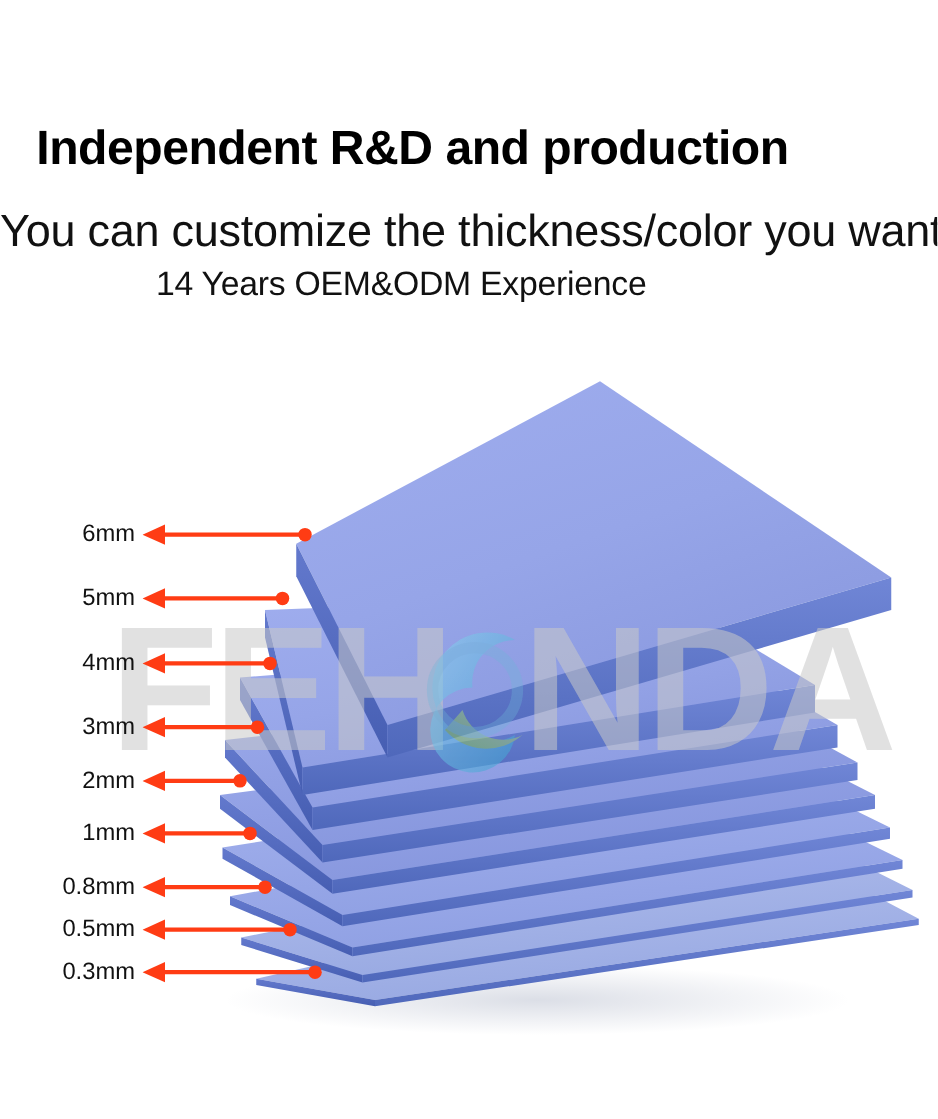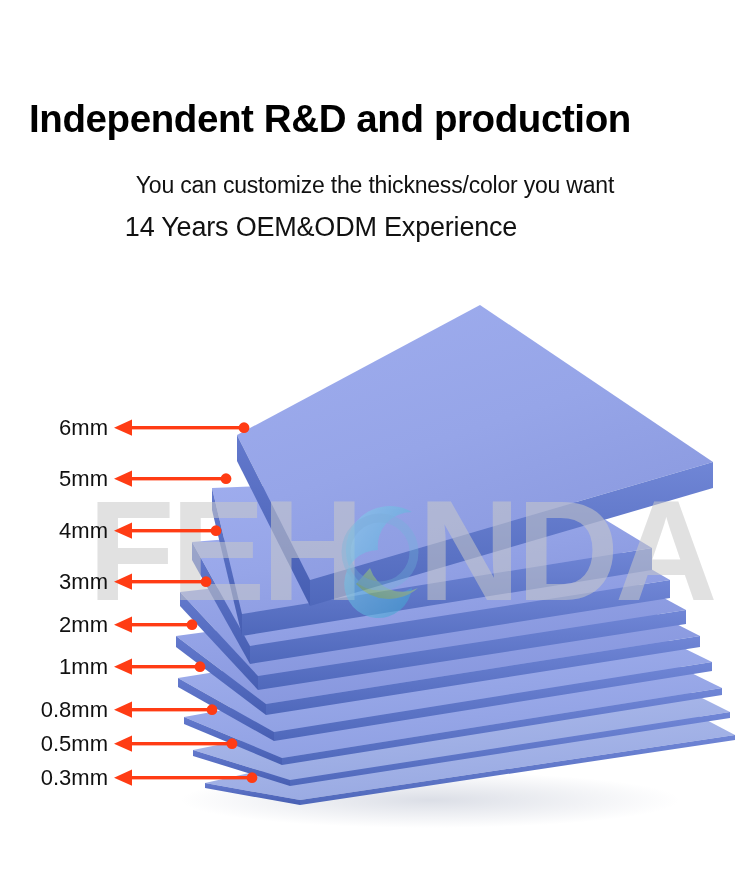--- a/index.html
+++ b/index.html
@@ -37,21 +37,21 @@
     letter-spacing: -0.4px;
     color: #000000;
     line-height: 44px;
     white-space: nowrap;
   }
   #sub1 {
     position: absolute;
     left: 0;
     top: 168px;
     width: 750px;
-    font-size: 23px;
+    font-size: 36px;
     font-weight: 400;
     color: #111111;
     line-height: 34px;
     letter-spacing: -0.2px;
     white-space: nowrap;
   }
   #sub2 {
     position: absolute;
     left: 0;
     top: 210px;
@@ -97,21 +97,21 @@
     position: absolute;
     height: 28px;
     left: 0;
   }
   .callout .lbl {
     position: absolute;
     left: 0;
     top: 0;
     width: 108px;
     text-align: right;
-    font-size: 22px;
+    font-size: 19px;
     font-weight: 400;
     color: #111111;
     line-height: 28px;
     white-space: nowrap;
   }
   .callout .arrow {
     position: absolute;
     top: 0;
     left: 114px;
     height: 28px;

